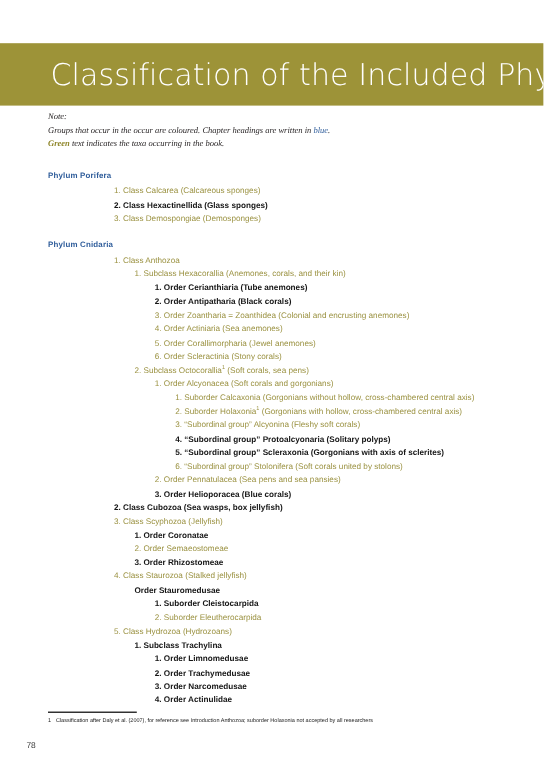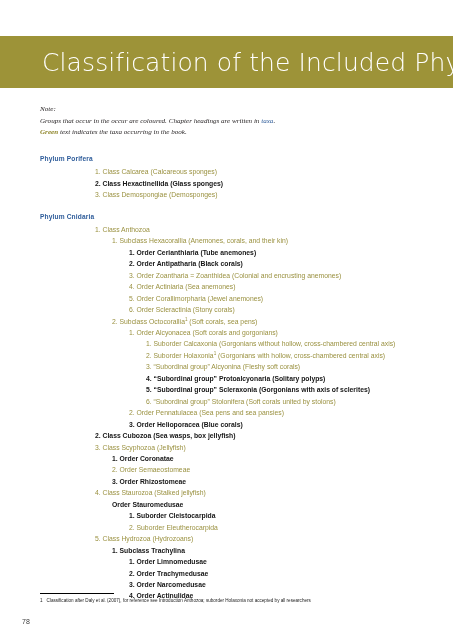--- a/index.html
+++ b/index.html
@@ -41,21 +41,21 @@
     font-size: 25px;
     font-weight: 300;
     letter-spacing: 0.1px;
     white-space: nowrap;
   }
 
   
   .content {
     position: absolute;
     left: 40px;
-    top: 104px;
+    top: 92px;
     width: 400px;
     font-size: 6.6px;
     line-height: 11.4px;
     color: #1a1a1a;
   }
 
   .note-block {
     font-family: "Liberation Serif", serif;
     font-style: italic;
     font-size: 7.1px;
@@ -139,21 +139,21 @@
 <div class="page">
 
   <div class="banner">
     <div class="banner-title">Classification of the Included Phyla</div>
   </div>
 
   <div class="content">
 
     <div class="note-block">
       <span class="note-label">Note:</span>
-      <span class="note-line"><span>Groups that occur in the occur are coloured. Chapter headings are written in </span><span class="kw-blue">taxa</span><span>.</span></span>
+      <span class="note-line"><span>Groups that occur in the occur are coloured. Chapter headings are written in </span><span class="kw-blue">blue</span><span>.</span></span>
       <span class="note-line"><span class="kw-green">Green</span><span> text indicates the taxa occurring in the book.</span></span>
     </div>
 
     <div id="taxonomy-root">
         <div class="phylum first">Phylum Porifera</div>
         <div class="tx i1 c-green"><span>1. Class Calcarea (Calcareous sponges)</span></div>
         <div class="tx i1 c-black"><span>2. Class Hexactinellida (Glass sponges)</span></div>
         <div class="tx i1 c-green"><span>3. Class Demospongiae (Demosponges)</span></div>
         <div class="phylum">Phylum Cnidaria</div>
         <div class="tx i1 c-green"><span>1. Class Anthozoa</span></div>

